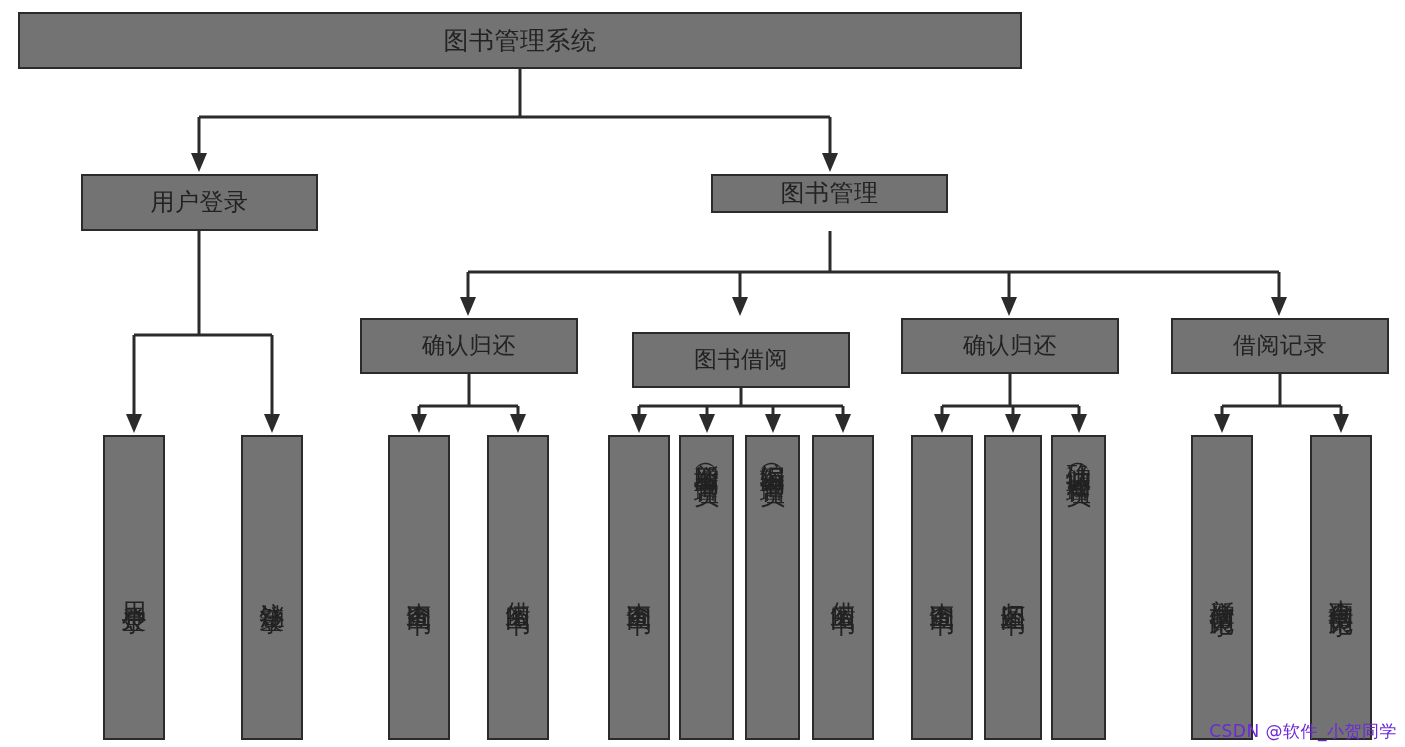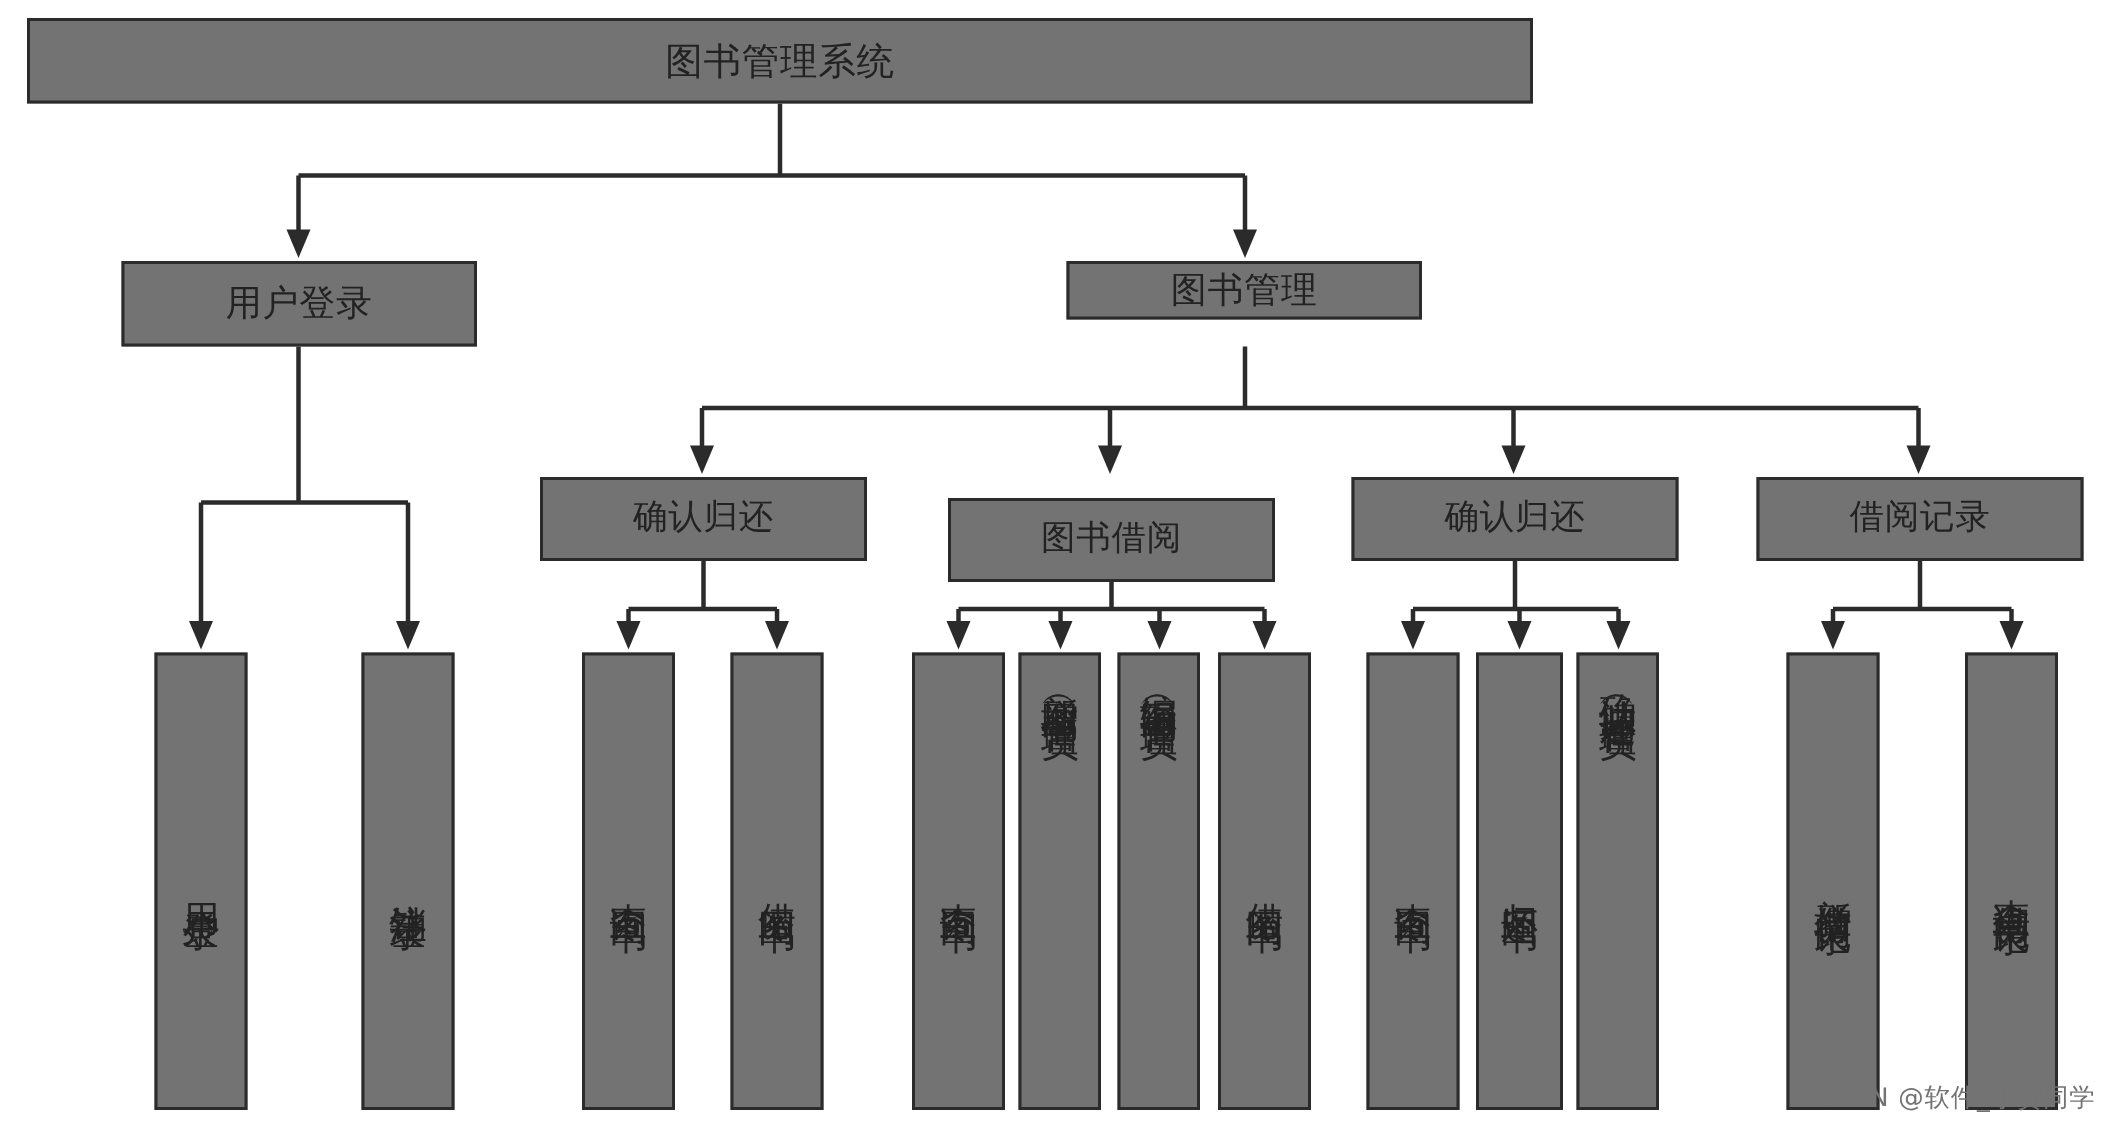--- a/index.html
+++ b/index.html
@@ -190,14 +190,14 @@
       <div class="node level-3 leaf" style="left: 1051px; top: 435px; width: 55px; height: 305px; border-color: rgb(43, 43, 43); color: rgb(34, 34, 34);">
         <span class="node-label">确认归还（管理员）</span>
       </div>
       <div class="node level-3 leaf centered" style="left: 1191px; top: 435px; width: 62px; height: 305px; border-color: rgb(43, 43, 43); color: rgb(34, 34, 34);">
         <span class="node-label">新增借阅记录</span>
       </div>
       <div class="node level-3 leaf centered" style="left: 1310px; top: 435px; width: 62px; height: 305px; border-color: rgb(43, 43, 43); color: rgb(34, 34, 34);">
         <span class="node-label">查询借阅记录</span>
       </div>
     </div>
-  <div id="watermark" style="color: #737373; text-align: right;">CSDN @软件_小贺同学</div>
+  <div id="watermark" style="color: #6d28d9; text-align: right;">CSDN @软件_小贺同学</div>
 </div>
 
 </body></html>

